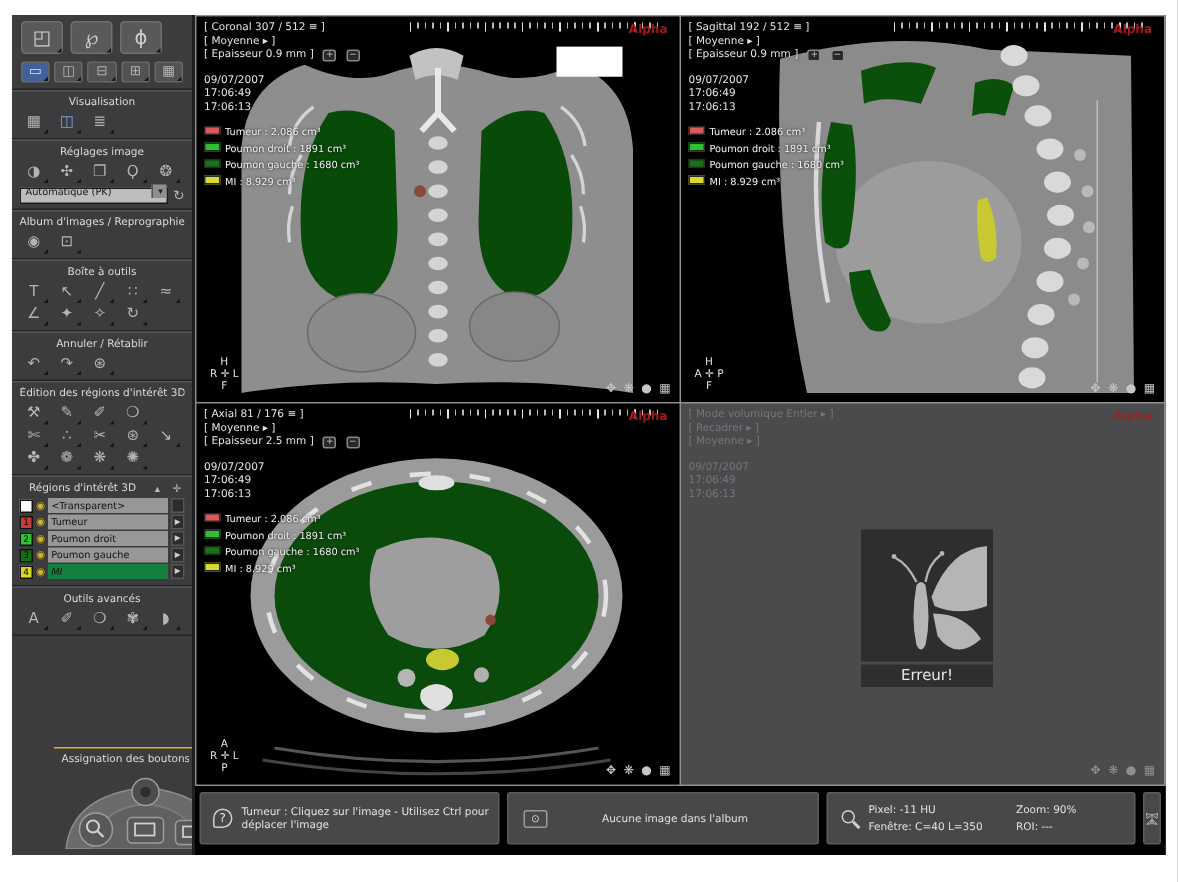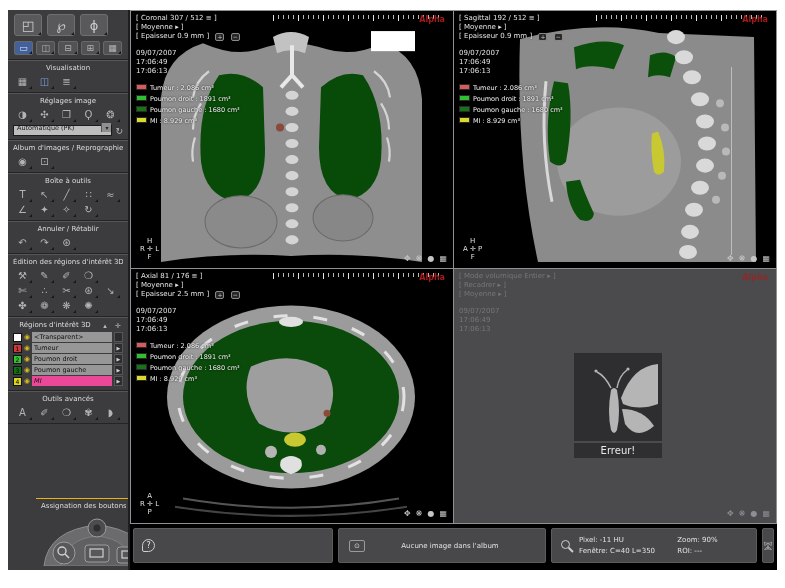--- a/index.html
+++ b/index.html
@@ -47,21 +47,21 @@
 
   .roi-head { display:flex; align-items:center; gap:3px; }
   .roi-head .sec-h { flex:1; }
   .roi-hbtn { font-size:7px; color:#b9b9b9; width:10px; text-align:center; }
   .roi-row { display:flex; align-items:center; gap:2px; margin:1px 0; }
   .roi-row .sw { width:9px; height:9px; min-width:9px; border:1px solid #121212;
     font-size:6px; line-height:8px; text-align:center; color:#000; }
   .roi-row .bulb { color:#d6b91f; font-size:7px; line-height:7px; }
   .roi-label { flex:1; background:#979797; color:#111; font-size:6.5px; height:10px;
     line-height:10px; padding:0 2px; white-space:nowrap; overflow:hidden; }
-  .roi-row.selected .roi-label { background:#ec4899;font-style:italic; }
+  .roi-row.selected .roi-label { background:#15803d;font-style:italic; }
   .roi-arrow { width:9px; min-width:9px; height:10px; background:#2c2c2e; border:1px solid #565656;
     color:#cfcfcf; font-size:5px; line-height:9px; text-align:center; }
 
   .mouse-sec { margin-top:auto; border-top:1px solid #eab308; padding:2px 2px 0;margin-left:28px; }
   .mouse-sec .sec-h { padding:0 3px; }
 
   
   .main { flex:1; display:flex; flex-direction:column; background:#000; min-width:0; }
   .viewgrid {
     height:514px; display:grid;
@@ -677,20 +677,21 @@
               <span class="vpt"><span>❋</span></span>
               <span class="vpt"><span>●</span></span>
               <span class="vpt"><span>▦</span></span>
             </div>
       </section>
     </div>
 
     <div class="statusbar">
       <div class="seg seg-help">
         <span class="help-ico">?</span>
+        <span class="help-text">Tumeur : Cliquez sur l'image - Utilisez Ctrl pour déplacer l'image</span>
       </div>
       <div class="seg seg-album">
         <span class="cam-box">⊙</span>
         <span class="album-text">Aucune image dans l'album</span>
       </div>
       <div class="seg seg-pixel">
         <span class="mag-ico"></span>
         <div class="pix-grid">
           <span>Pixel: -11 HU</span>
           <span>Zoom: 90%</span>

